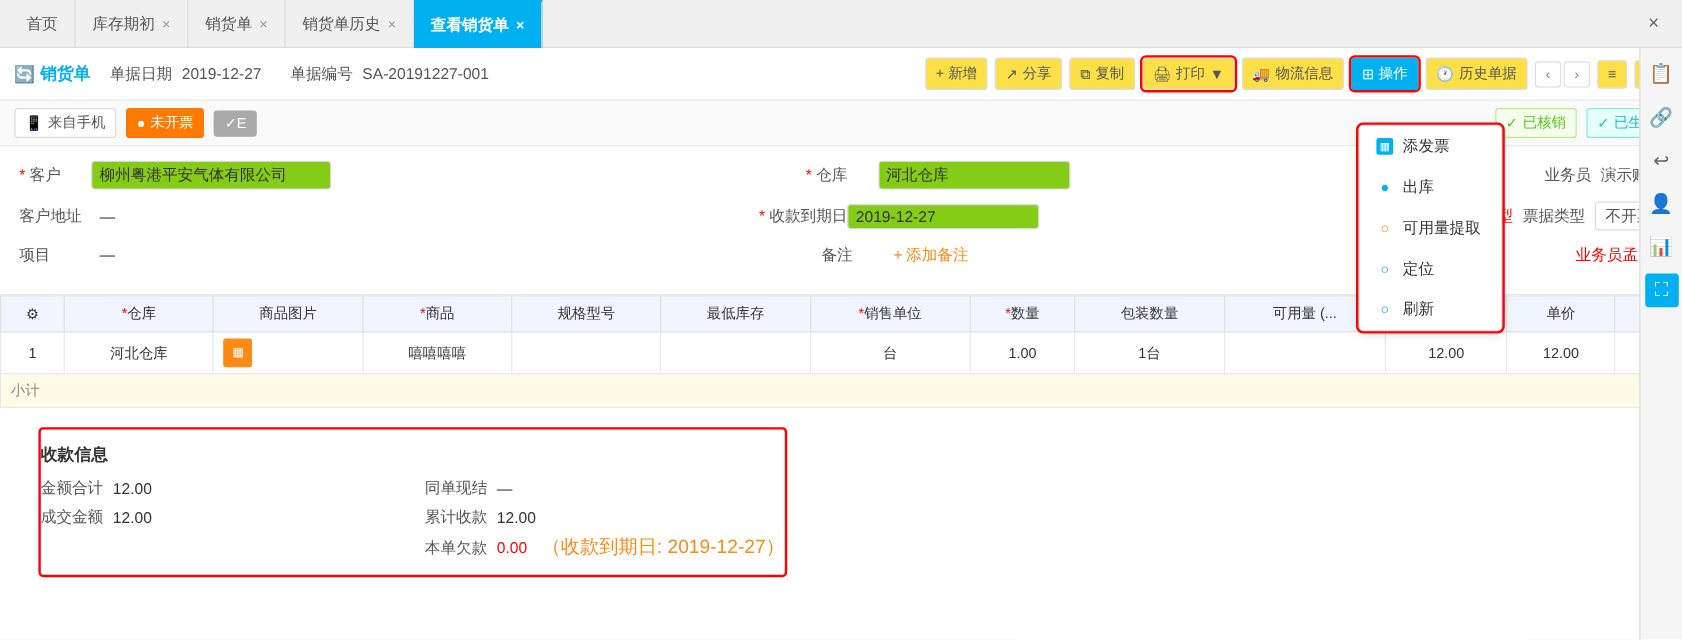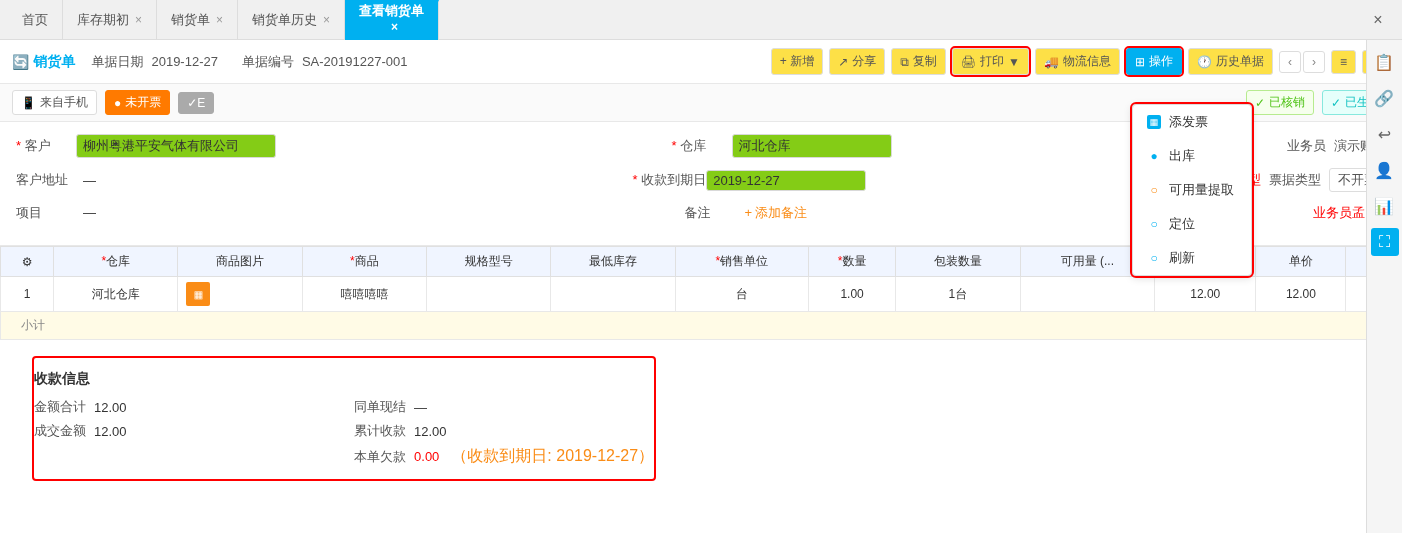--- a/index.html
+++ b/index.html
@@ -7,21 +7,21 @@
 
     
     .tab-bar {
       display: flex; align-items: center; background: #f0f0f0; border-bottom: 1px solid #ddd;
       padding: 0 8px; height: 40px; position: relative;
     }
     .tab-item {
       display: flex; align-items: center; padding: 0 14px; height: 40px; cursor: pointer;
       font-size: 13px; color: #555; border-right: 1px solid #ddd; white-space: nowrap;
     }
-    .tab-item.active { background: #fff; color: #00b0f0; font-weight: bold; border-top: 2px solid #00b0f0; flex-direction: column; }
+    .tab-item.active { background: #fff; color: #00b0f0; font-weight: bold; border-top: 2px solid #00b0f0; }
     .tab-close { margin-left: 6px; color: #999; cursor: pointer; font-size: 12px; }
     .tab-bar-right { margin-left: auto; display: flex; align-items: center; }
     .close-btn { width: 32px; height: 32px; display: flex; align-items: center; justify-content: center; cursor: pointer; color: #666; font-size: 16px; }
 
     
     .main-container { background: #fff; min-height: 493px; position: relative; }
 
     
     .header-row {
       display: flex; align-items: center; padding: 8px 12px; border-bottom: 1px solid #e8e8e8;
@@ -310,21 +310,21 @@
           <td></td>
           <td>台</td>
           <td>1.00</td>
           <td>1台</td>
           <td></td>
           <td>12.00</td>
           <td>12.00</td>
           <td>0.</td>
         </tr>
         <tr class="subtotal-row">
-          <td colspan="13" style="text-align:left;padding-left:20px;">小计</td>
+          <td colspan="13" style="text-align:left;padding-left:8px;">小计</td>
         </tr>
       </tbody>
     </table>
   </div>
 
   <div style="padding:8px 12px;">
     <div class="payment-box">
       <div class="payment-title">收款信息</div>
       <div class="payment-grid">
         <div class="payment-item">

